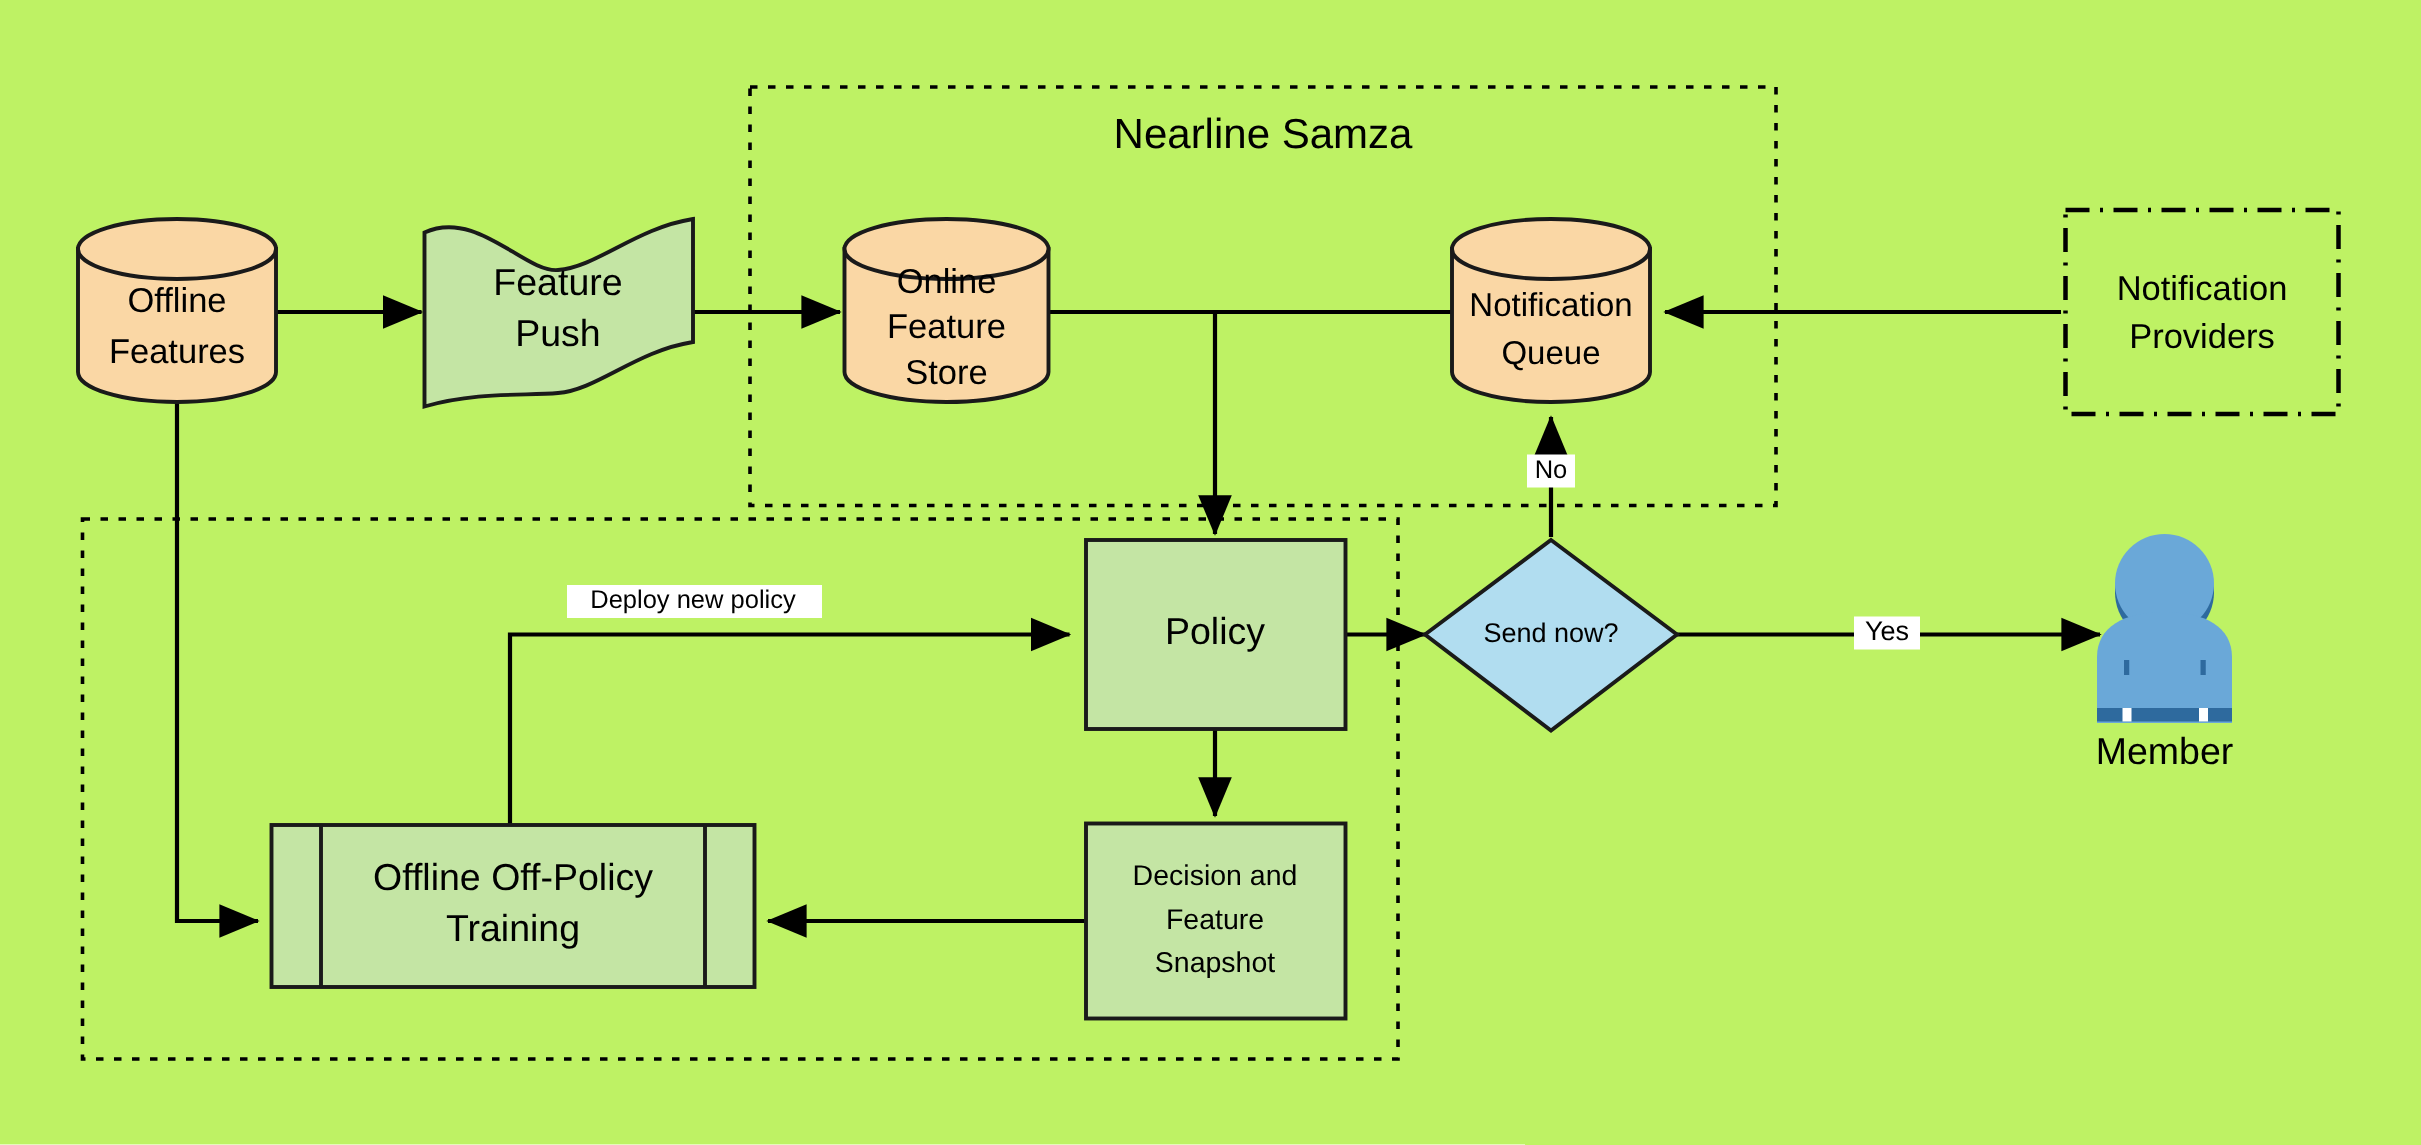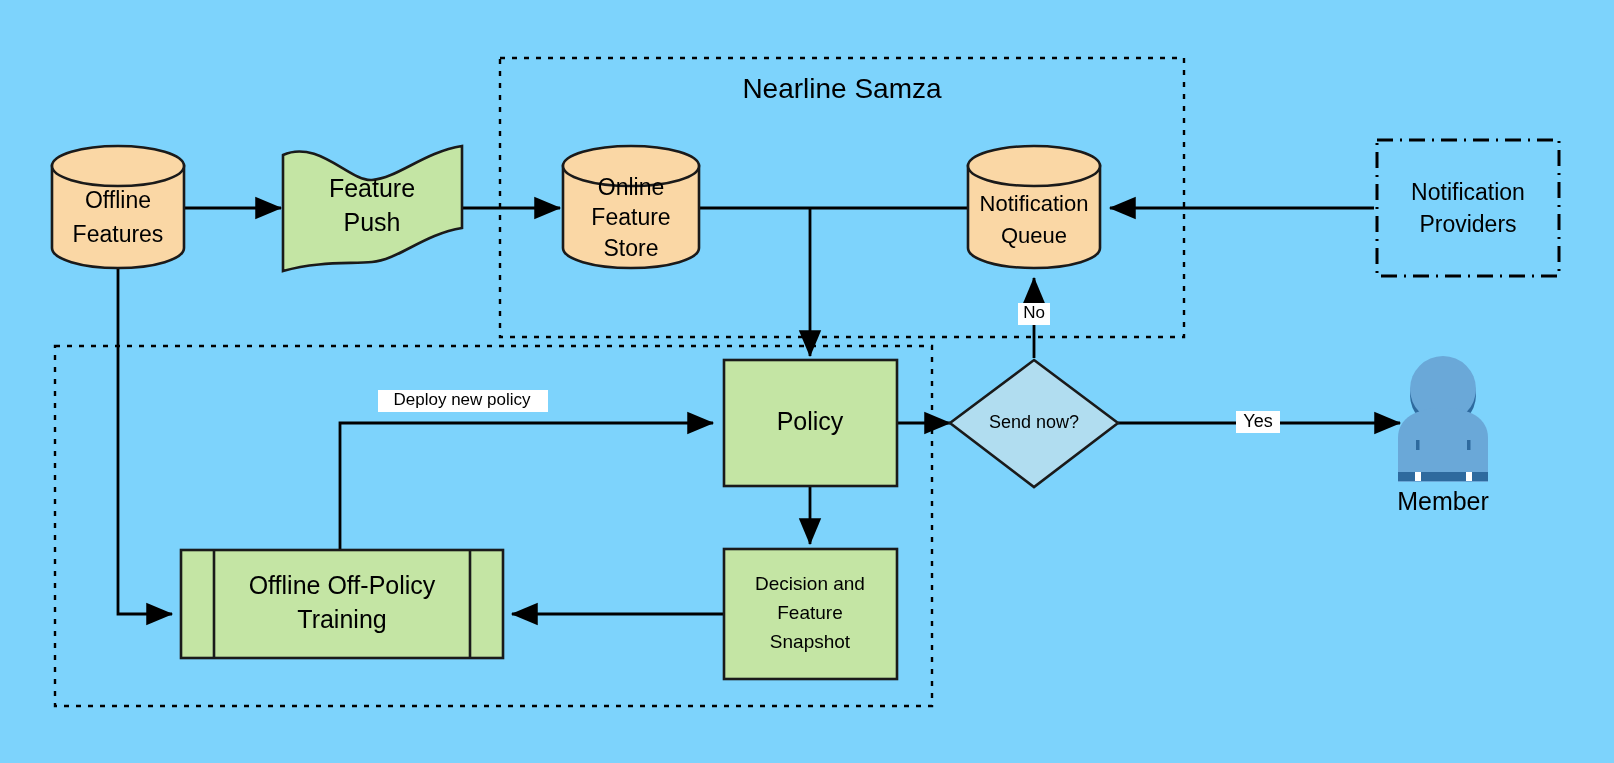--- a/index.html
+++ b/index.html
@@ -9,21 +9,21 @@
     background: #ffffff;
   }
   body {
     font-family: "Liberation Sans", sans-serif;
     color: #000000;
   }
   #diagram-root {
     position: relative;
     width: 1614px;
     height: 763px;
-    background: #7dd3fc;
+    background: #bef264;
     overflow: hidden;
   }
   #diagram-svg {
     position: absolute;
     left: 0;
     top: 0;
     width: 1614px;
     height: 763px;
     display: block;
   }

